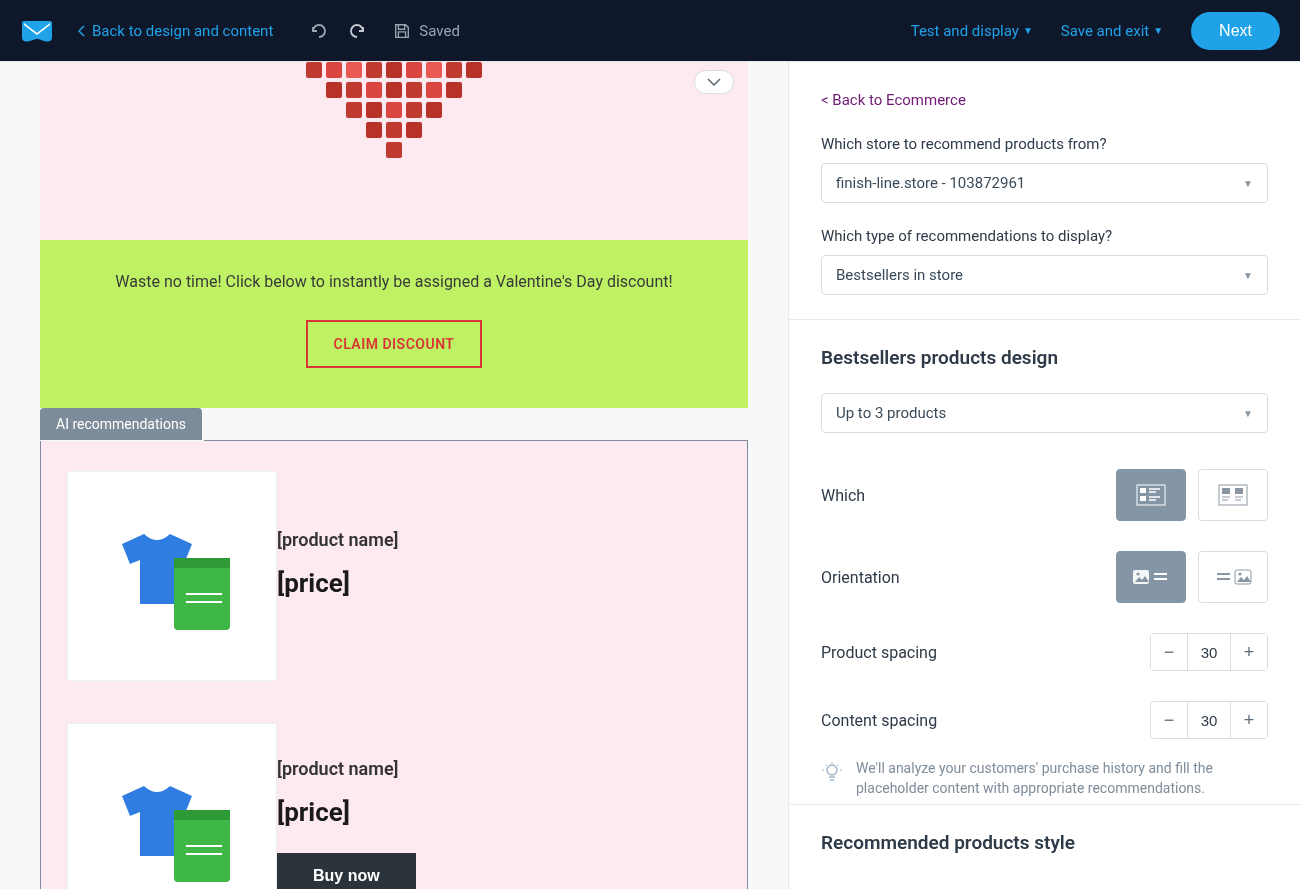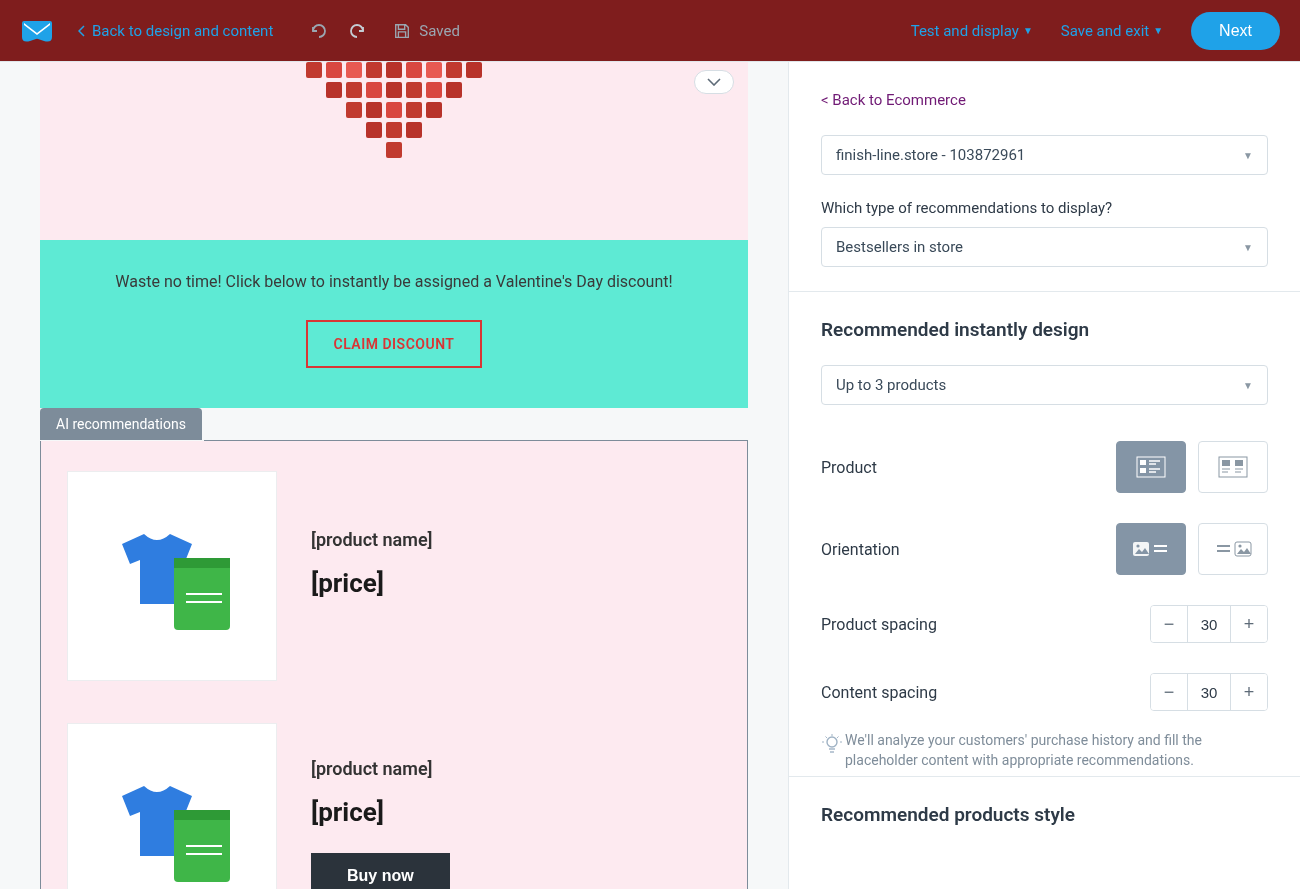--- a/index.html
+++ b/index.html
@@ -1,19 +1,19 @@
 <!DOCTYPE html>
 <html><head>
 <meta charset="utf-8">
 <style>
   * { box-sizing: border-box; margin: 0; padding: 0; }
   body { font-family: -apple-system, BlinkMacSystemFont, "Segoe UI", Roboto, sans-serif; background: #f6f8f9; color: #2e3a47; width: 1300px; height: 889px; overflow: hidden; }
   
   
-  .topbar { display: flex; align-items: center; height: 62px; background: #7f1d1d; border-bottom: 1px solid #e0e6ea; padding: 0 20px; }
+  .topbar { display: flex; align-items: center; height: 62px; background: #0f172a; border-bottom: 1px solid #e0e6ea; padding: 0 20px; }
   .logo { width: 34px; height: 24px; margin-right: 24px; }
   .back-link { color: #1fa2e8; font-size: 15px; display: flex; align-items: center; gap: 6px; cursor: pointer; }
   .toolbar-icons { display: flex; gap: 18px; margin-left: 36px; align-items: center; }
   .toolbar-icon { width: 20px; height: 20px; color: #9aa6b1; cursor: pointer; }
   .saved-group { display: flex; align-items: center; gap: 8px; margin-left: 8px; color: #9aa6b1; font-size: 15px; }
   .spacer { flex: 1; }
   .top-action { color: #1fa2e8; font-size: 15px; display: flex; align-items: center; gap: 4px; margin-right: 28px; cursor: pointer; }
   .next-btn { background: #1fa2e8; color: #fff; border: none; border-radius: 20px; padding: 10px 28px; font-size: 16px; cursor: pointer; }
   .caret-down { font-size: 10px; }
   
@@ -21,29 +21,29 @@
   .main { display: flex; height: calc(889px - 62px); }
   .canvas-wrap { flex: 1; display: flex; justify-content: center; padding: 0 40px; overflow-y: auto; }
   .canvas-inner { width: 714px; position: relative; }
   
   
   .email-top { background: #fdeaf0; height: 178px; display: flex; justify-content: center; position: relative; overflow: hidden; }
   .heart { width: 200px; height: 140px; display: flex; flex-direction: column; align-items: center; padding-top: 0; }
   .heart-row { display: flex; gap: 4px; }
   .heart-sq { width: 16px; height: 16px; border-radius: 2px; }
   .collapse-btn { position: absolute; top: 8px; right: 14px; width: 40px; height: 24px; border: 1px solid #d6dee4; border-radius: 14px; background: #fff; display: flex; align-items: center; justify-content: center; cursor: pointer; }
-  .email-mid { background: #5eead4; padding: 30px 40px 40px; text-align: center; }
+  .email-mid { background: #bef264; padding: 30px 40px 40px; text-align: center; }
   .promo-text { font-size: 16px; color: #3a3a3a; line-height: 1.5; }
   .claim-btn { display: inline-block; margin-top: 26px; border: 2px solid #d93535; color: #d93535; padding: 14px 26px; font-weight: 600; font-size: 14px; letter-spacing: 0.5px; cursor: pointer; background: #fff0; }
   
   
   .ai-block { border: 1px solid #7d8c9a; border-top: none; position: relative; background: #fdeaf0; padding: 30px 26px; margin-top: 33px; }
   .ai-tab { position: absolute; top: -33px; left: -1px; background: #7d8c9a; color: #fff; padding: 8px 16px; font-size: 14px; border-radius: 4px 4px 0 0; }
   .ai-block::before { content: ""; position: absolute; top: -1px; left: 163px; right: -1px; height: 1px; background: #7d8c9a; }
-  .product-row { display: flex; align-items: center; gap: 34px; background: transparent; margin-bottom: 42px; }
+  .product-row { display: flex; align-items: center; background: transparent; margin-bottom: 42px; }
   .product-row:last-child { margin-bottom: 0; }
   .product-img { width: 210px; height: 210px; background: #fff; border: 1px solid #ecedef; display: flex; align-items: center; justify-content: center; }
   .product-info { flex: 1; }
   .p-name { font-size: 18px; font-weight: 600; color: #333; margin-bottom: 18px; }
   .p-price { font-size: 26px; font-weight: 700; color: #1a1a1a; margin-bottom: 26px; }
   .buy-btn { background: #2b333b; color: #fff; border: none; padding: 14px 36px; font-size: 16px; font-weight: 600; cursor: pointer; }
   
   
   .panel { width: 512px; border-left: 1px solid #e3e9ed; background: #fff; overflow-y: auto; padding: 0 0 40px 0; }
   .panel-inner { padding: 28px 32px 0 32px; }
@@ -56,21 +56,21 @@
   
   .row-control { display: flex; justify-content: space-between; align-items: center; margin-bottom: 30px; }
   .row-label { font-size: 16px; color: #2e3a47; }
   .toggle-group { display: flex; gap: 12px; }
   .toggle-btn { width: 70px; height: 52px; border: 1px solid #d6dee4; border-radius: 4px; background: #fff; display: flex; align-items: center; justify-content: center; cursor: pointer; color: #8a97a3; }
   .toggle-btn.active { background: #8495a6; border-color: #8495a6; color: #fff; }
   .stepper { display: flex; border: 1px solid #d6dee4; border-radius: 4px; overflow: hidden; }
   .stepper button { width: 36px; height: 36px; background: #fff; border: none; color: #5e6b78; font-size: 18px; cursor: pointer; }
   .stepper input { width: 44px; height: 36px; border: none; border-left: 1px solid #d6dee4; border-right: 1px solid #d6dee4; text-align: center; font-size: 15px; color: #2e3a47; }
   
-  .hint-row { display: flex; gap: 2px; align-items: flex-start; margin-top: 4px; }
+  .hint-row { display: flex; gap: 13px; align-items: flex-start; margin-top: 4px; }
   .hint-icon { width: 22px; height: 22px; color: #9fb2c4; flex-shrink: 0; margin-top: 2px; }
   .hint-text { font-size: 14px; color: #7f8d9a; line-height: 1.4; }
   
   svg { display: block; }
 </style>
 </head>
 <body>
 
 <div class="topbar">
   <span class="logo">
@@ -206,43 +206,44 @@
           </div>
         </div>
       </div>
     </div>
   </div>
 
   <div class="panel">
     <div class="panel-inner">
       <span class="back-ecom">&lt; Back to Ecommerce</span>
       
+      <div class="field-label">Which store to recommend products from?</div>
       <div class="select">
         <span>finish-line.store - 103872961</span>
         <span class="caret">▼</span>
       </div>
       
       <div class="field-label">Which type of recommendations to display?</div>
       <div class="select">
         <span>Bestsellers in store</span>
         <span class="caret">▼</span>
       </div>
     </div>
 
     <div class="panel-section">
       <div class="panel-inner" style="padding-top:0">
-        <div class="section-title">Recommended instantly design</div>
+        <div class="section-title">Bestsellers products design</div>
 
         <div class="select" style="margin-bottom:36px">
           <span>Up to 3 products</span>
           <span class="caret">▼</span>
         </div>
 
         <div class="row-control">
-          <span class="row-label">Product</span>
+          <span class="row-label">Which</span>
           <div class="toggle-group">
             <div class="toggle-btn active">
               <svg width="30" height="22" viewBox="0 0 30 22">
                   <rect x="1" y="1" width="28" height="20" stroke="currentColor" fill="none"></rect>
                   <rect x="4" y="4" width="6" height="5" fill="currentColor"></rect>
                   <line x1="13" y1="5" x2="24" y2="5" stroke="currentColor" stroke-width="1.5"></line>
                   <line x1="13" y1="8" x2="20" y2="8" stroke="currentColor" stroke-width="1.5"></line>
                   <rect x="4" y="12" width="6" height="5" fill="currentColor"></rect>
                   <line x1="13" y1="13" x2="24" y2="13" stroke="currentColor" stroke-width="1.5"></line>
                   <line x1="13" y1="16" x2="20" y2="16" stroke="currentColor" stroke-width="1.5"></line>

